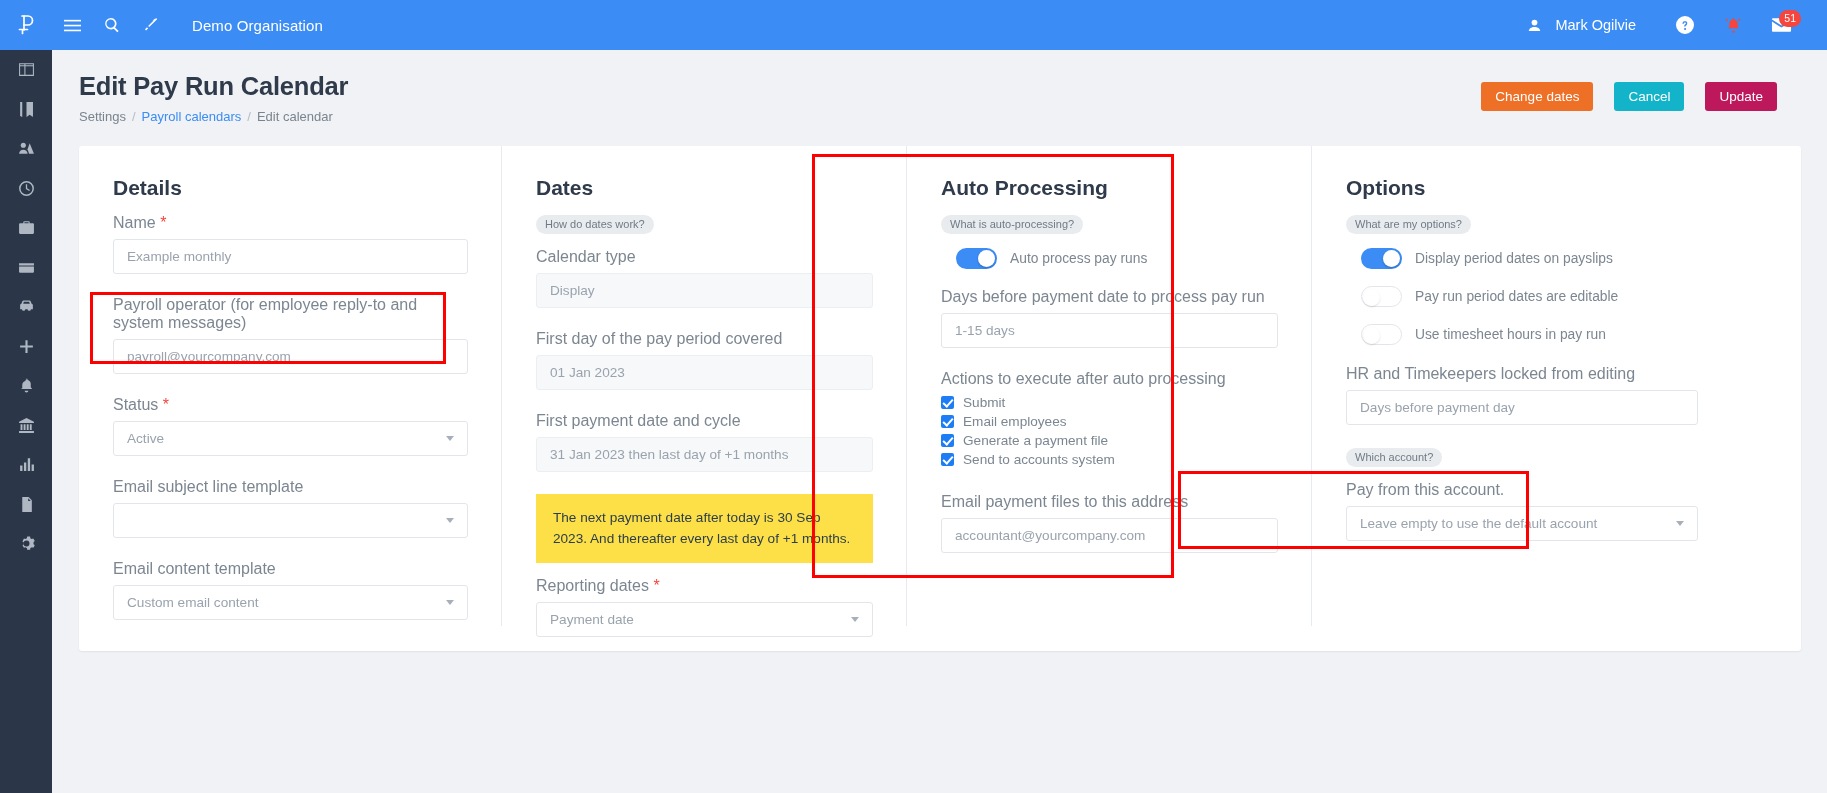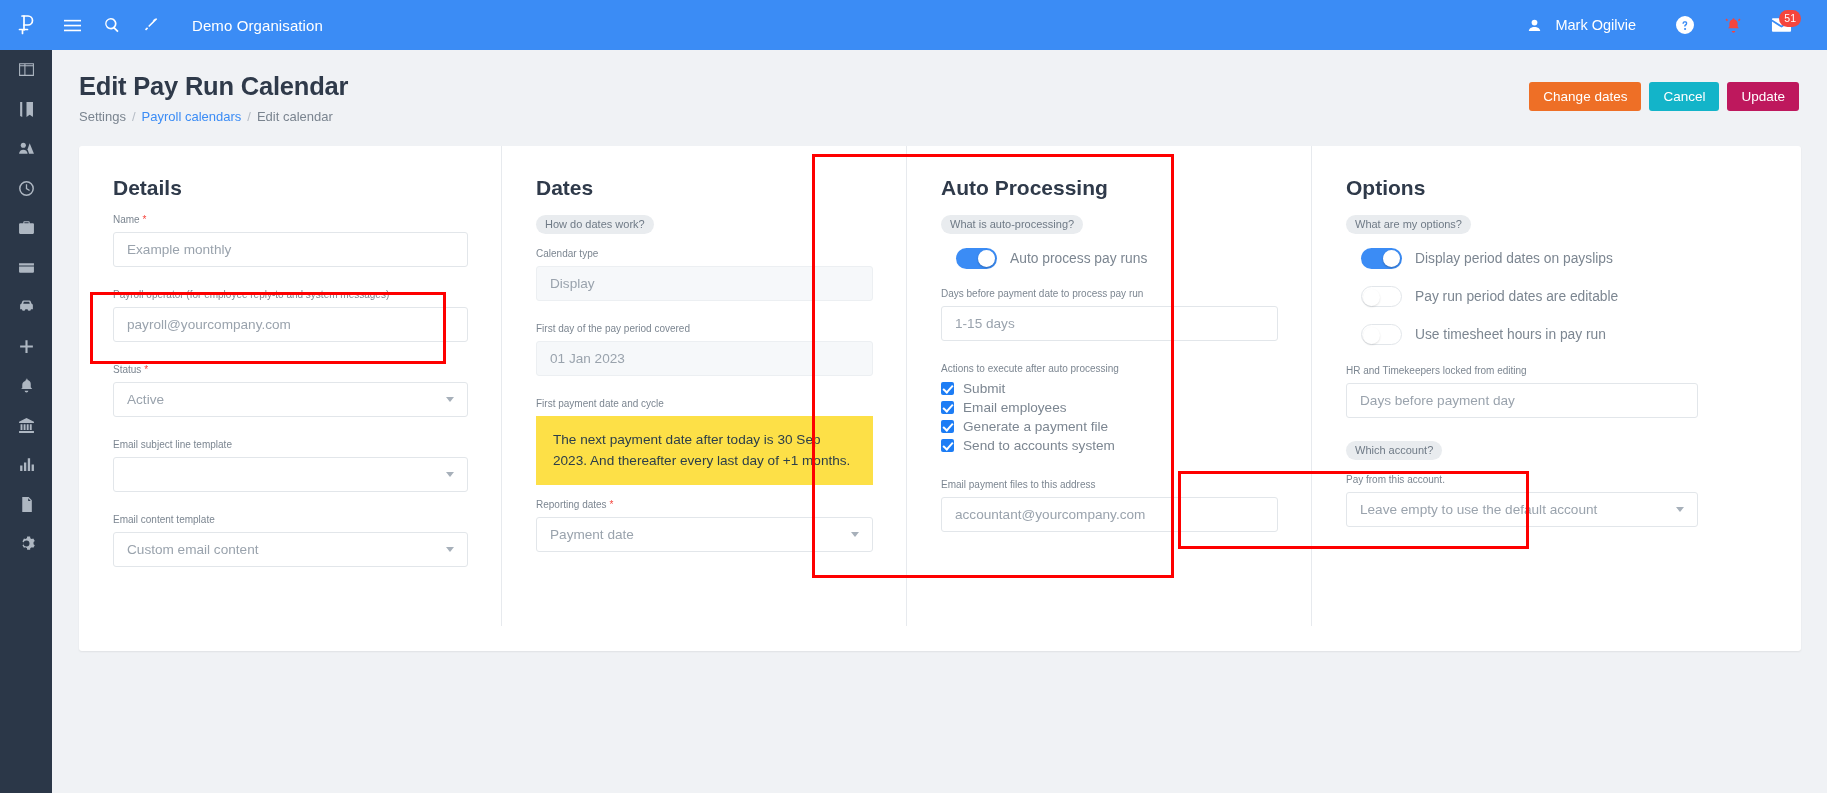--- a/index.html
+++ b/index.html
@@ -85,22 +85,22 @@
     letter-spacing: -0.2px;
   }
   #crumbs {
     margin-top: 8px; font-size: 13px; color: #7a848f;
     display: flex; gap: 6px; align-items: center;
   }
   #crumbs .sep { color: #b6bdc6; }
   #crumbs .lnk { color: #3b8cf5; cursor: pointer; }
 
   #actions {
-    position: absolute; right: 28px; top: 32px;
-    display: flex; gap: 8px;
+    position: absolute; right: 50px; top: 32px;
+    display: flex; gap: 21px;
   }
   #actions button {
     border: none; color: #fff; font-size: 13.5px;
     border-radius: 3px; padding: 0 14px; height: 29px;
     cursor: pointer; font-family: "Liberation Sans", sans-serif;
   }
 
   
   #card {
     position: absolute; left: 27px; top: 96px;
@@ -127,21 +127,21 @@
     margin-bottom: 14px;
   }
   .hintpill {
     display: inline-block;
     background: #e9ecef; color: #6f7a86;
     font-size: 11px; border-radius: 10px;
     padding: 3px 9px 4px 9px; margin-bottom: 14px;
     cursor: pointer;
   }
   .flabel {
-    font-size: 10px; color: #7c8691; margin-bottom: 7px;
+    font-size: 16px; color: #7c8691; margin-bottom: 7px;
   }
   .flabel .req { color: #f5453d; }
   .fld {
     width: 100%; height: 35px; border: 1px solid #e2e6ea;
     border-radius: 3px; background: #fff;
     font-size: 13.6px; color: #9aa3ad;
     display: flex; align-items: center; padding: 0 13px;
     margin-bottom: 22px;
   }
   .fld.ro { background: #f6f8fa; border-color: #eceff2; }
@@ -396,20 +396,21 @@
         <div class="secttitle">Dates</div>
         <div class="hintpill">How do dates work?</div>
 
         <div class="flabel">Calendar type</div>
         <div class="fld ro">Display</div>
 
         <div class="flabel">First day of the pay period covered</div>
         <div class="fld ro">01 Jan 2023</div>
 
         <div class="flabel">First payment date and cycle</div>
+        <div class="fld ro">31 Jan 2023 then last day of +1 months</div>
 
         <div class="infobox">The next payment date after today is 30 Sep 2023. And thereafter every last day of +1 months.</div>
 
         <div class="flabel">
           <span>Reporting dates</span>
           <span class="req">*</span>
         </div>
         <div class="fld sel">
           <span>Payment date</span>
           <span class="caret"></span>

